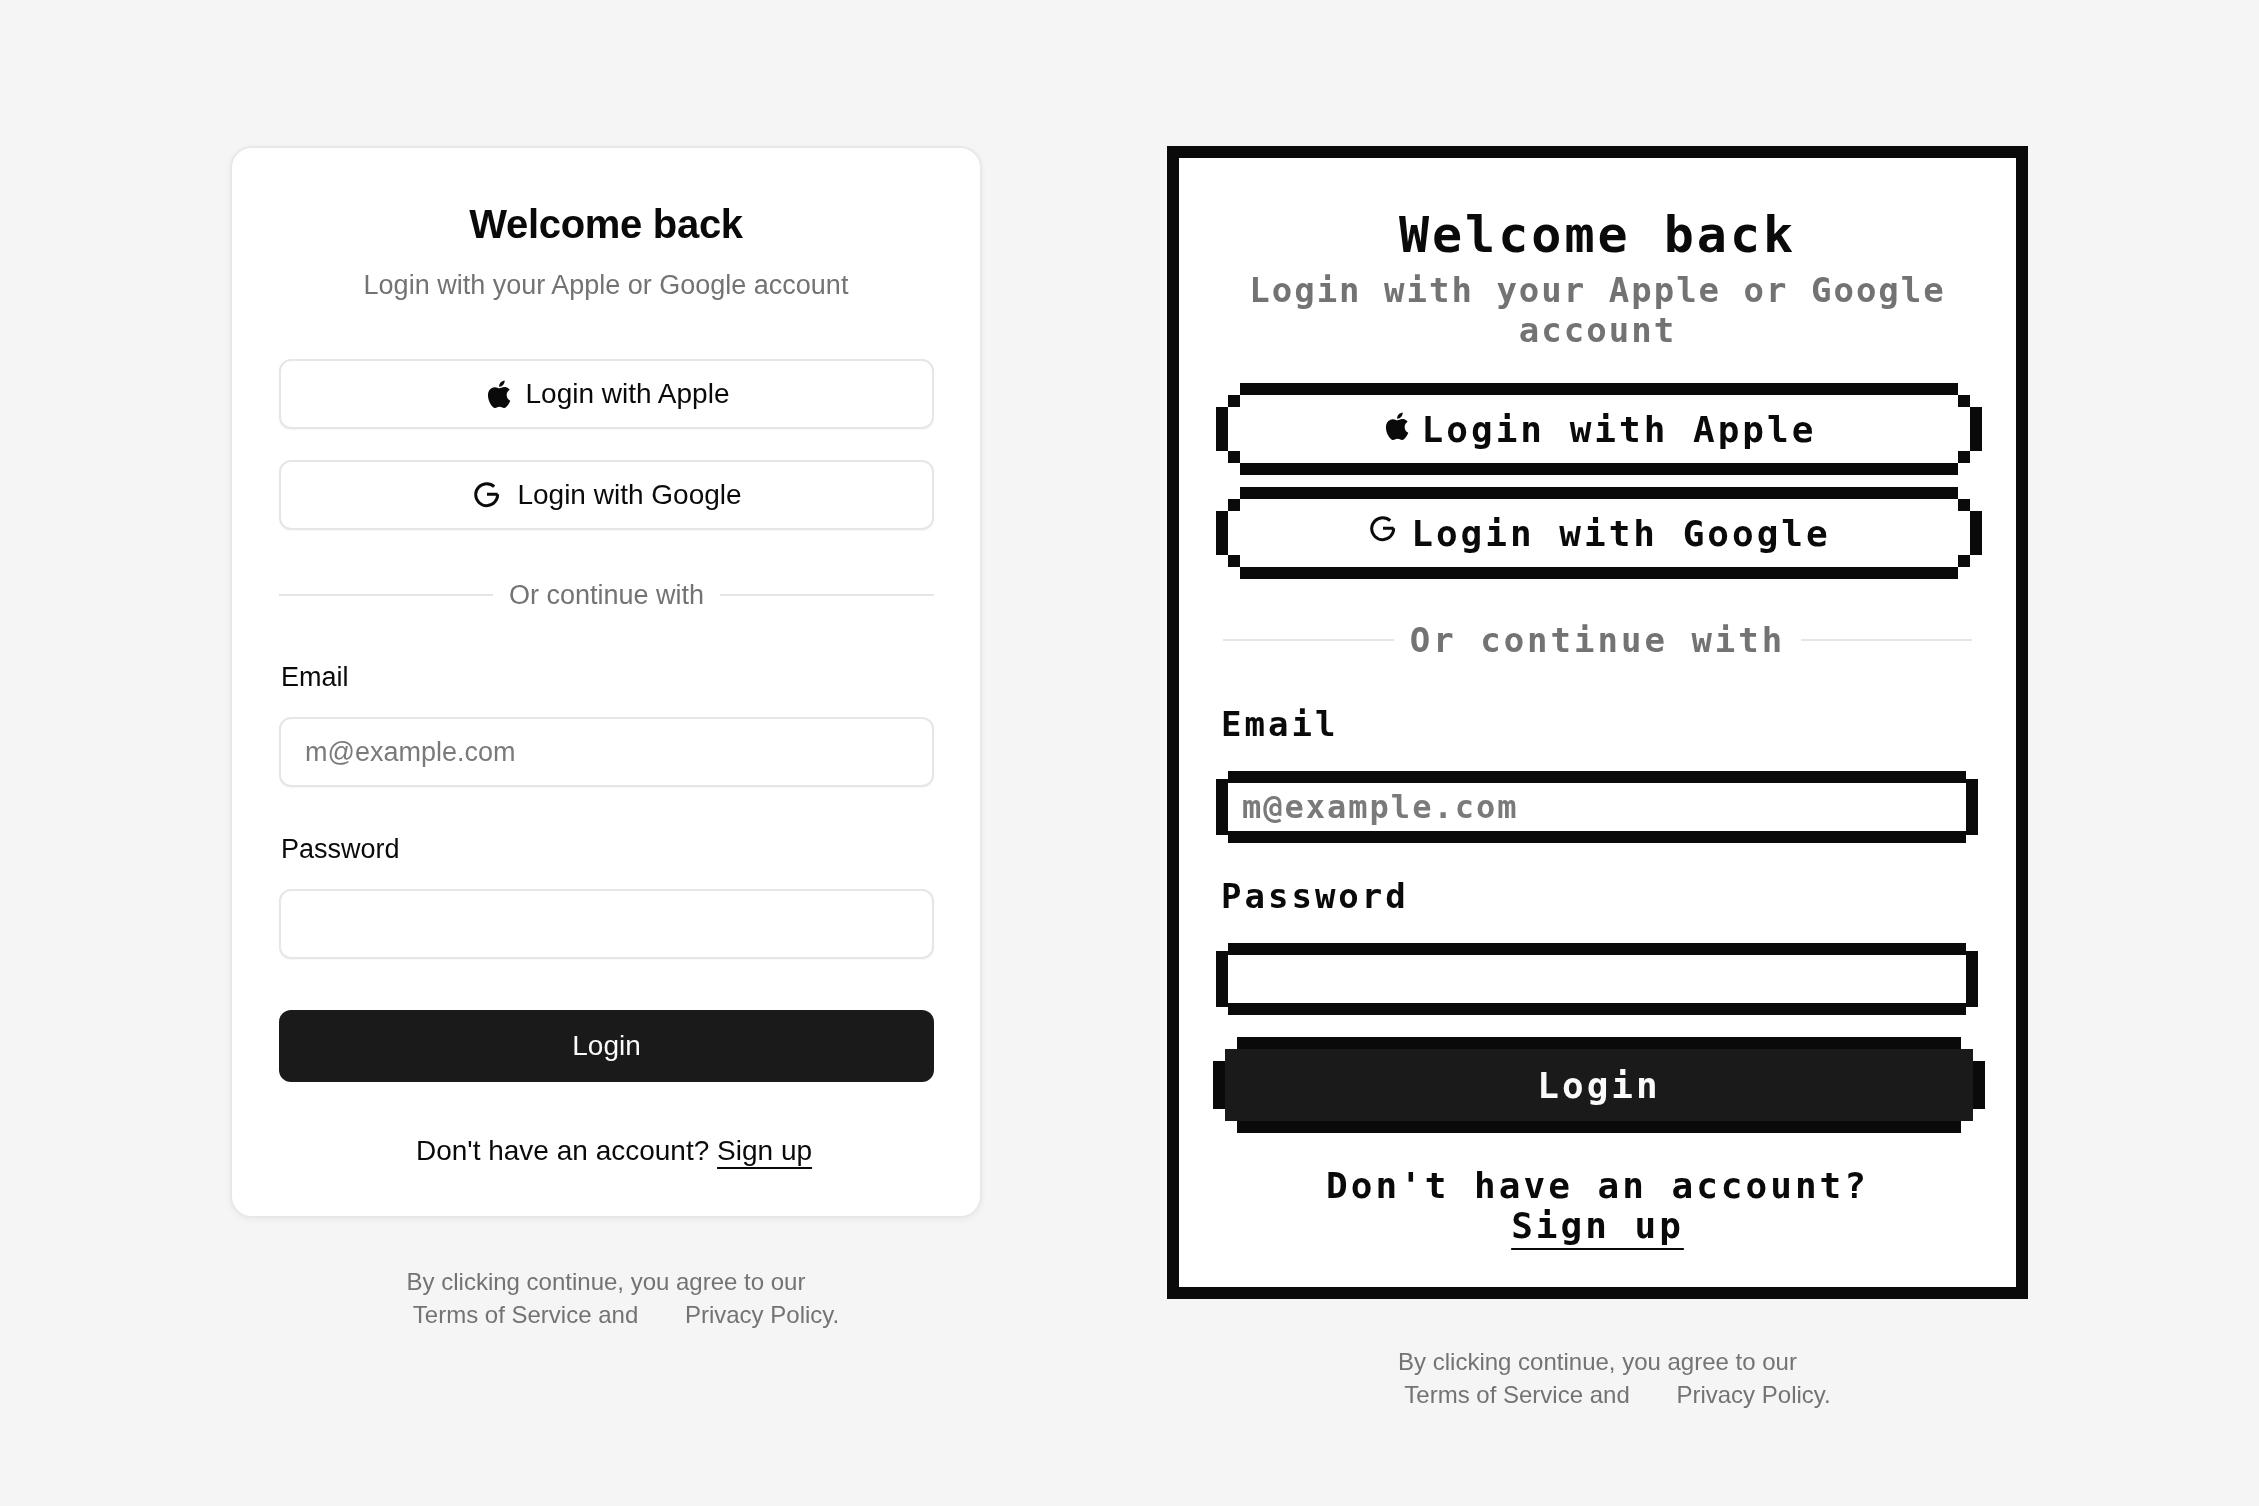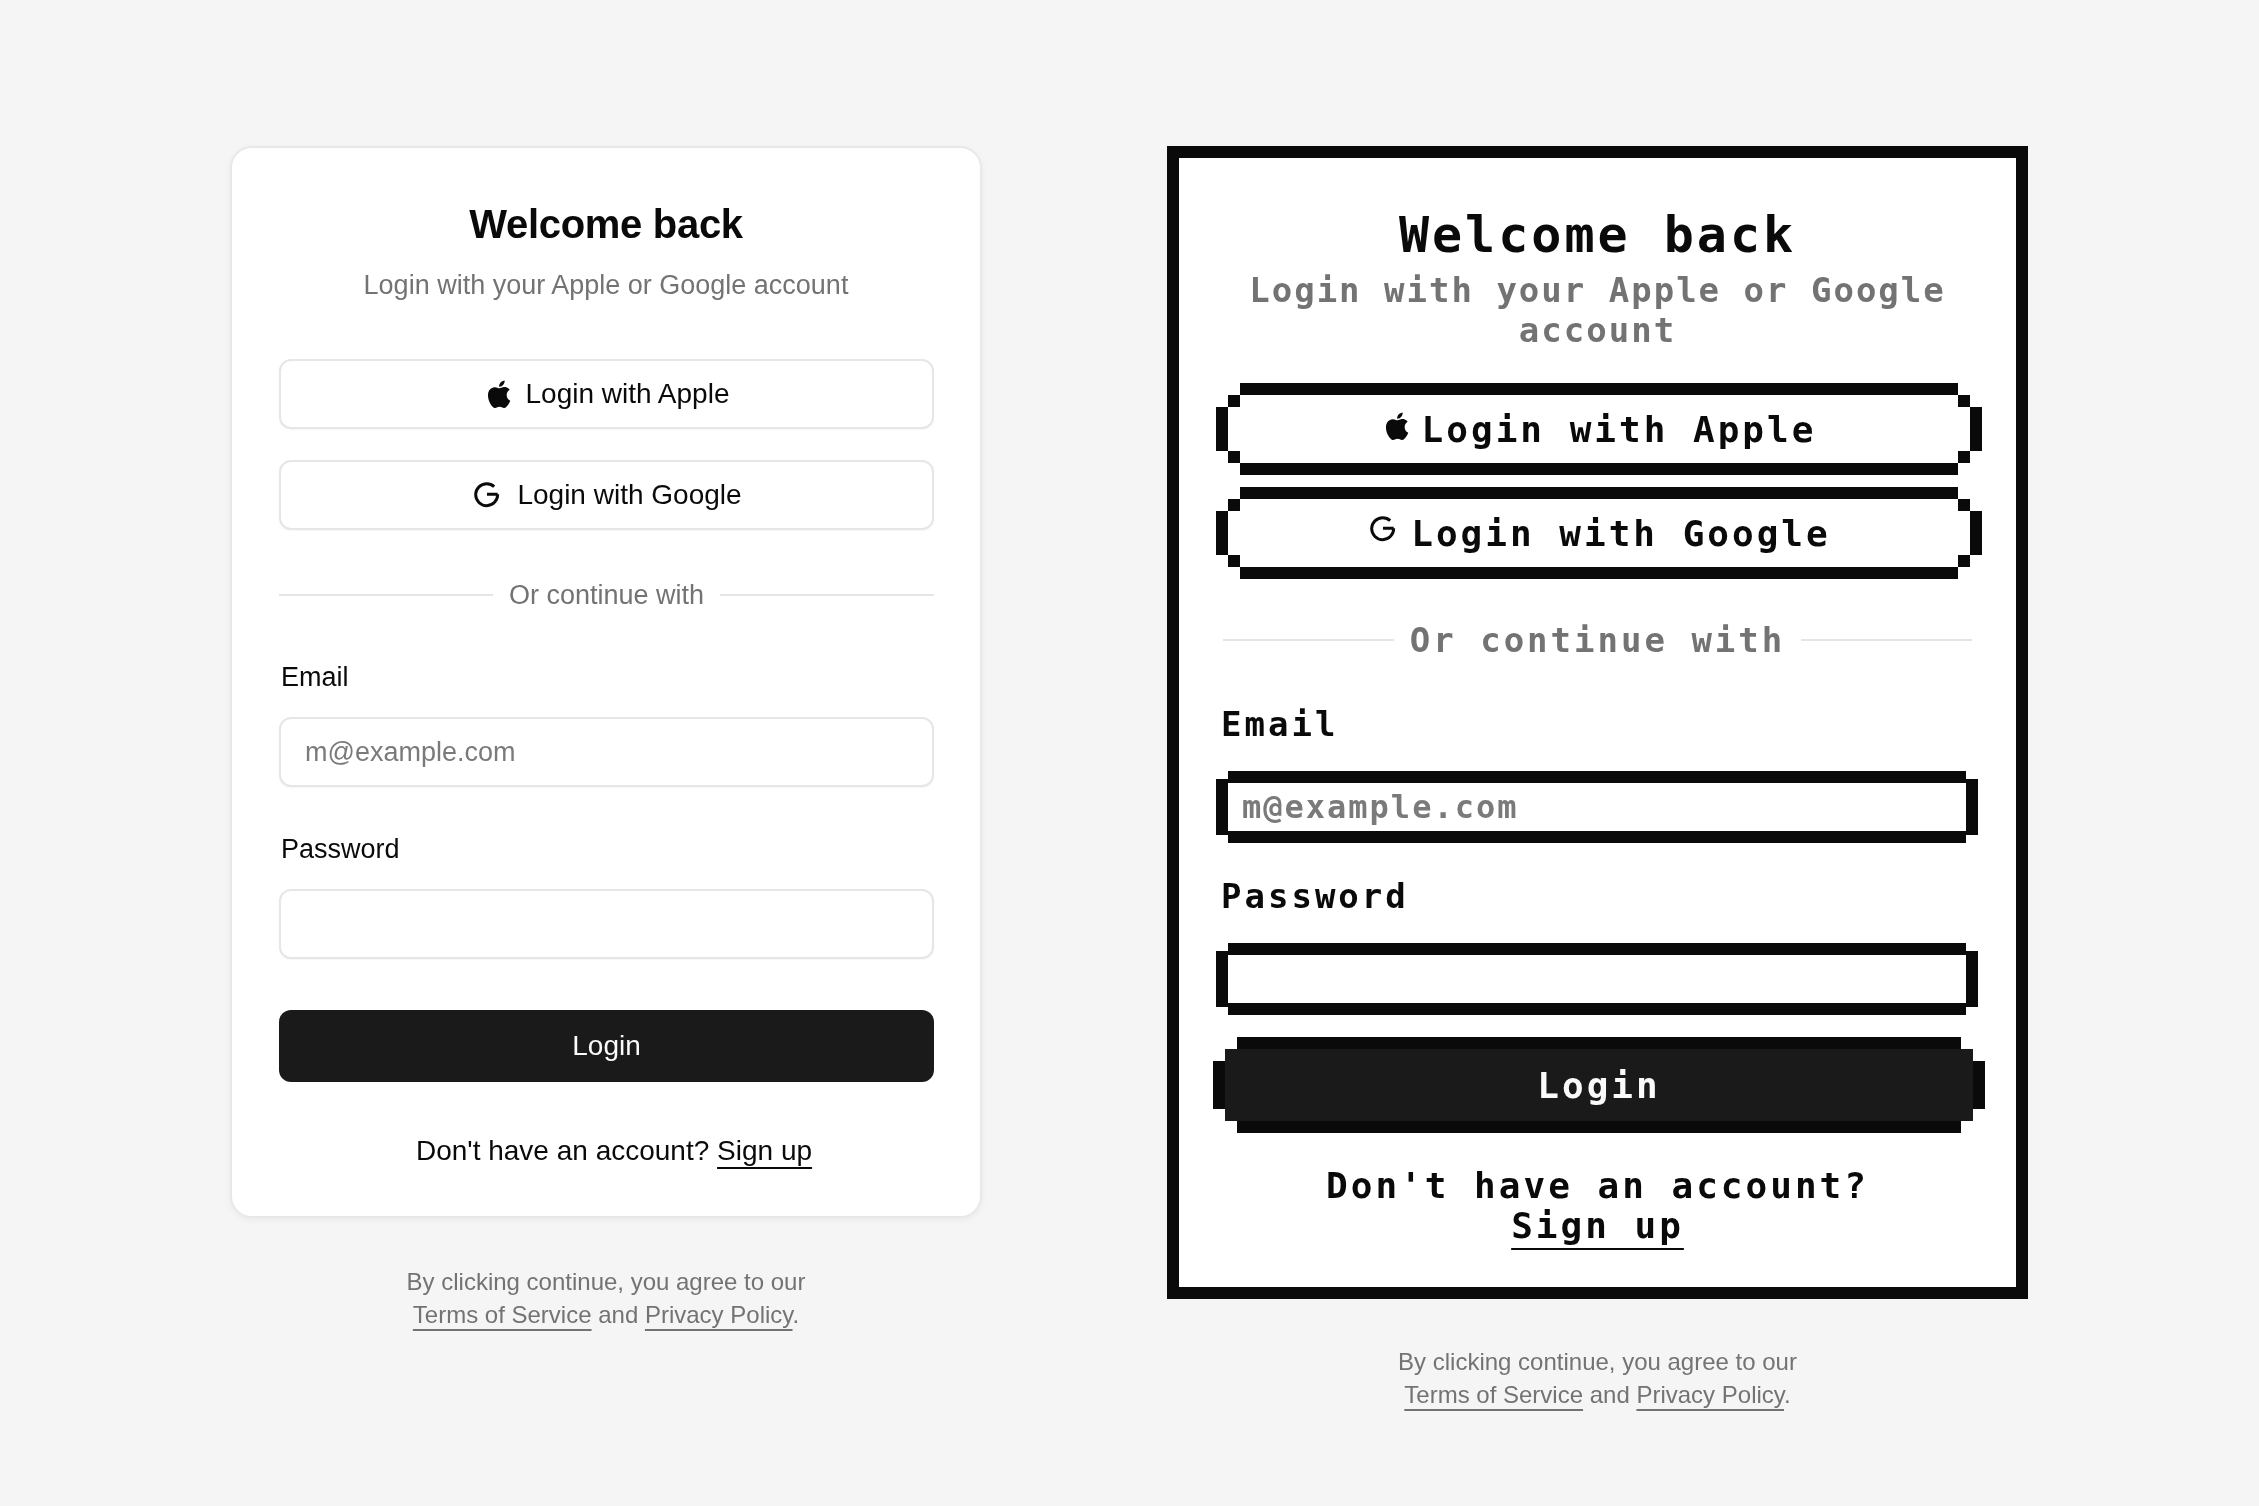--- a/index.html
+++ b/index.html
@@ -38,21 +38,21 @@
     left: 47px; width: 655px; height: 72px; top: 862px; background: #1a1a1a;
     border-radius: 12px; border: none; color: #fafafa; font-size: 28px; font-weight: 500;
     display: flex; align-items: center; justify-content: center; cursor: pointer;
   }
   .m-signup { left: 16px; right: 0; top: 987px; text-align: center; font-size: 28px; color: #0a0a0a; }
   .m-signup a { color: #0a0a0a; text-decoration: underline; text-underline-offset: 7px; text-decoration-thickness: 2px; cursor: pointer; }
 
   .terms {
     position: absolute; text-align: center; font-size: 24px; line-height: 33px; color: #737373;
   }
-  .terms a { color: #737373; text-decoration: underline; text-underline-offset: 6px; text-decoration-thickness: 2px; cursor: pointer; }
+  .terms a { color: #737373; text-underline-offset: 6px; text-decoration-thickness: 2px; cursor: pointer; margin-left: 40px; }
 
   
   .pixel { font-family: "DejaVu Sans Mono", "Liberation Mono", monospace; }
   .card-pixel {
     position: absolute; left: 1167px; top: 146px; width: 861px; height: 1153px;
     background: #fff; border: 12px solid #0a0a0a;
   }
   .p-abs { position: absolute; }
   .p-title { left: 0; right: 0; top: 48px; text-align: center; font-size: 50px; font-weight: bold; color: #0a0a0a; letter-spacing: 3px; }
   .p-sub { left: 60px; right: 60px; top: 112px; text-align: center; font-size: 34px; line-height: 40px; font-weight: bold; color: #737373; letter-spacing: 2px; }

